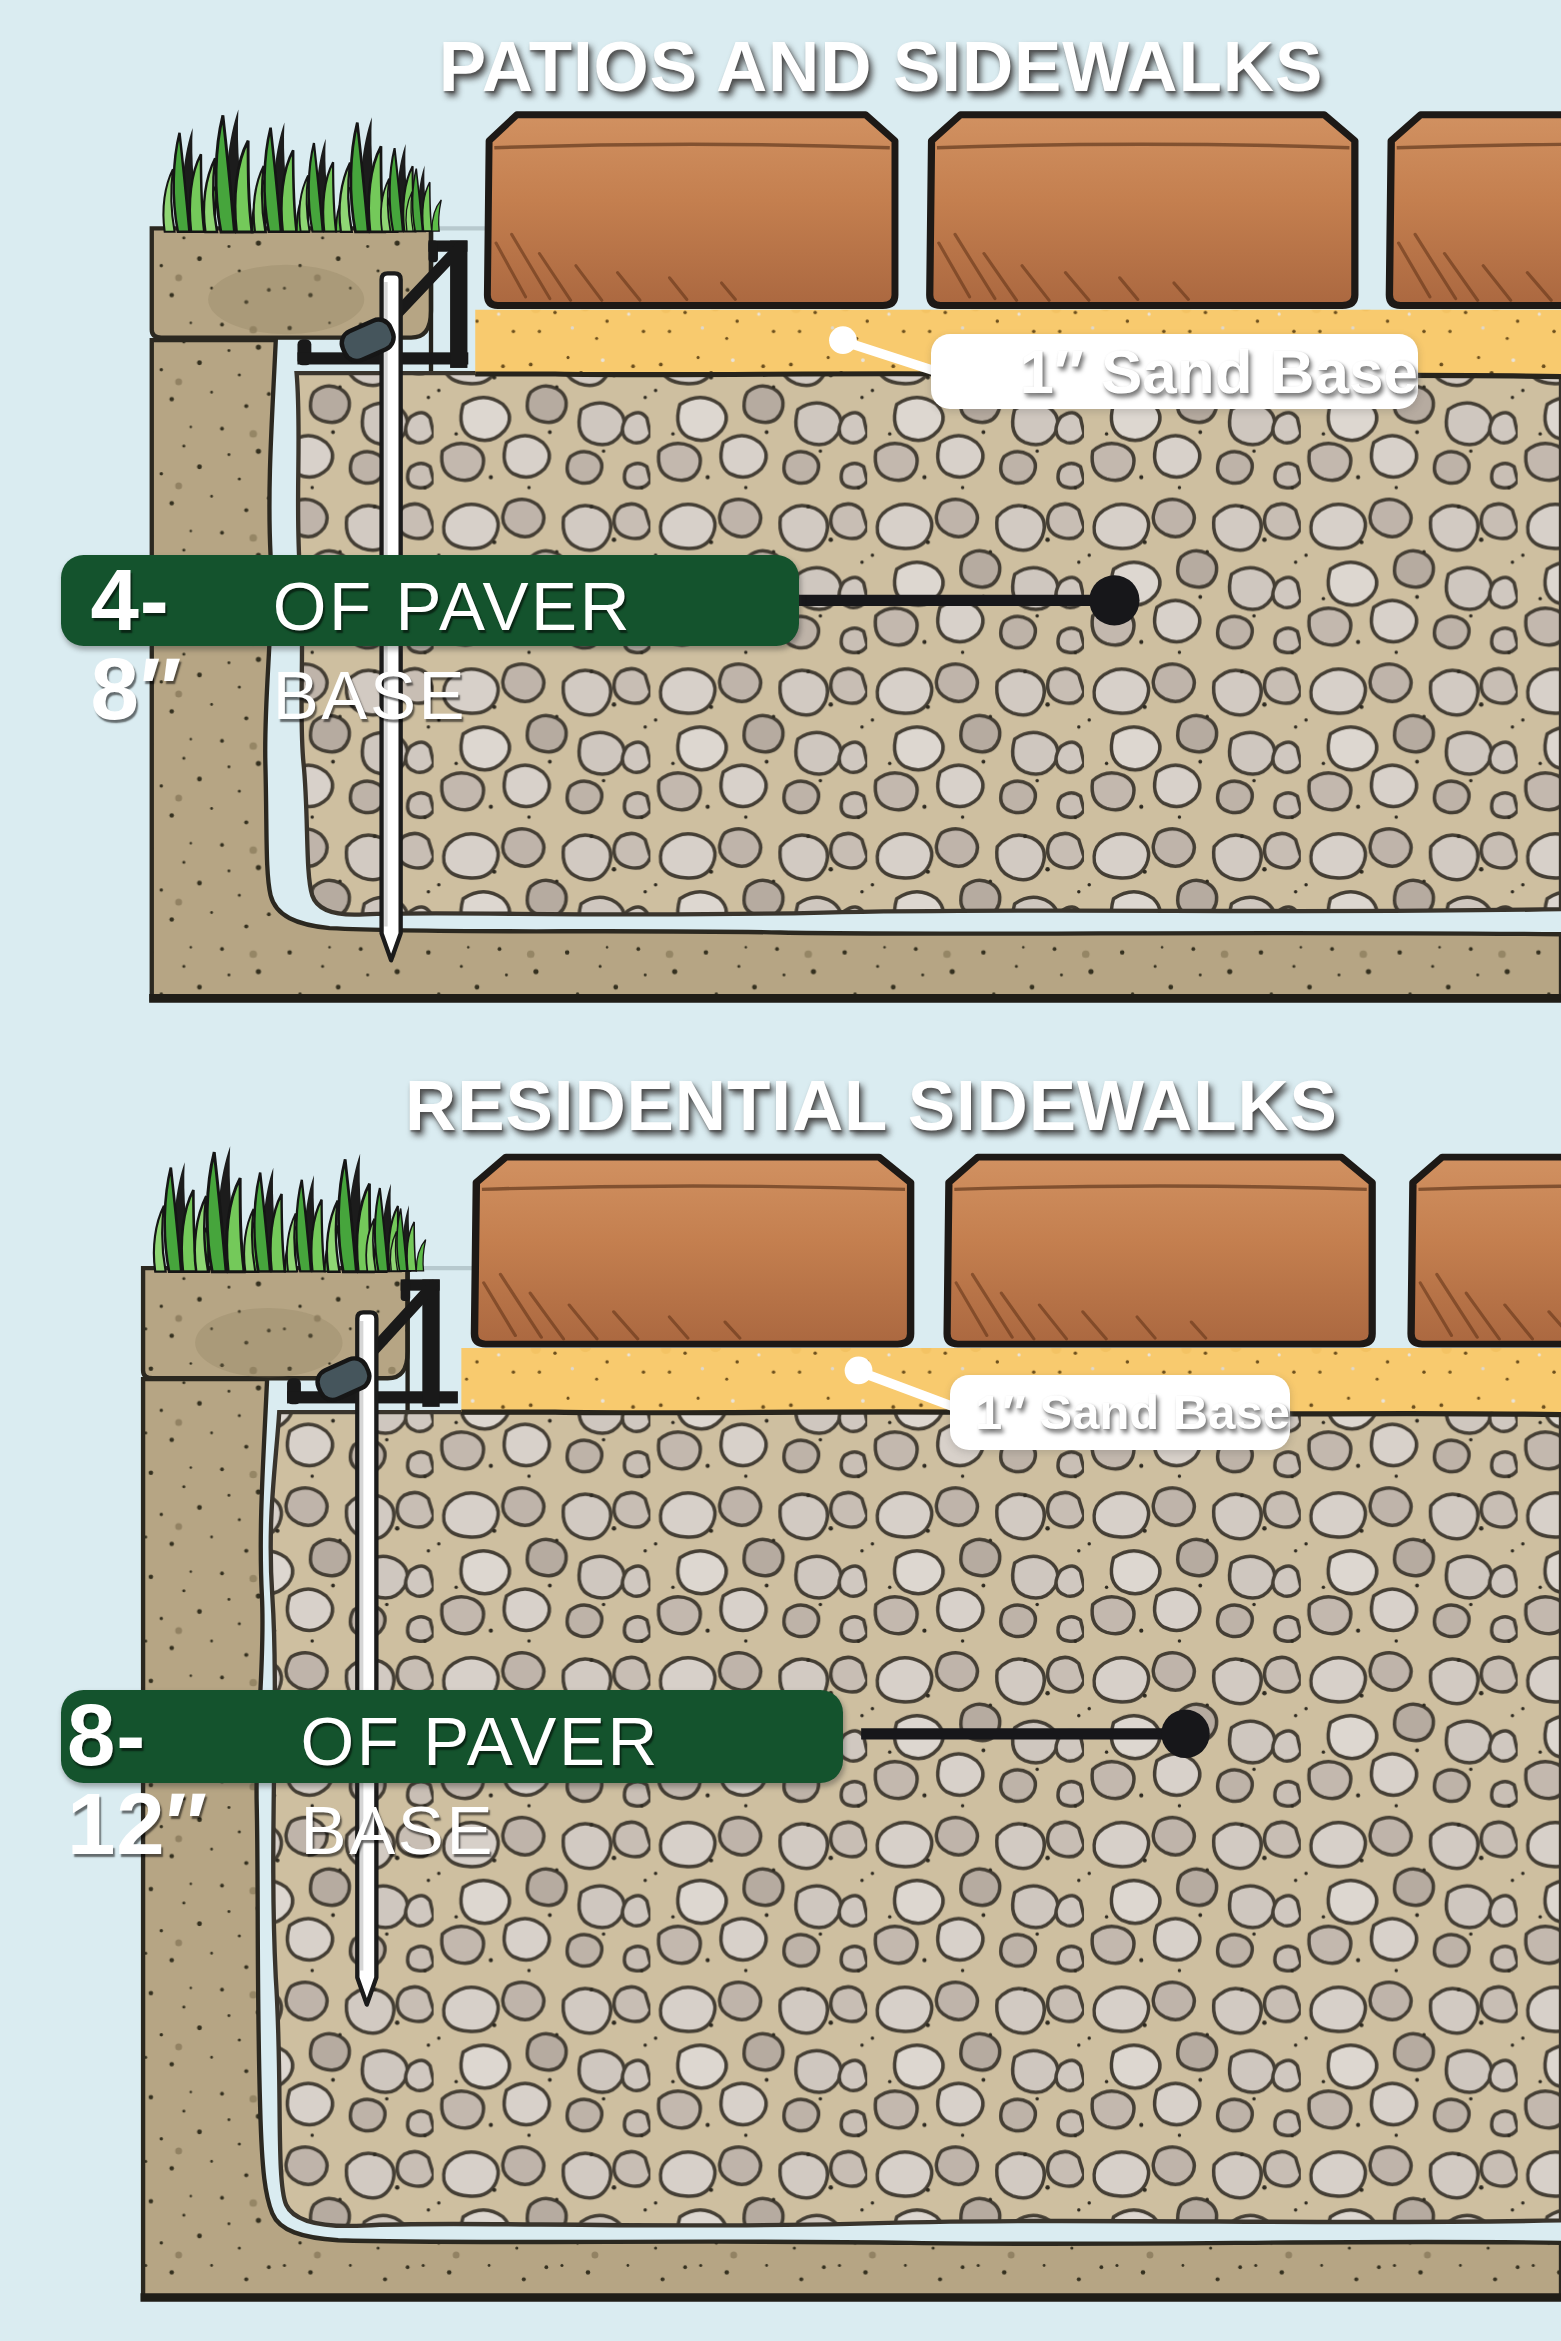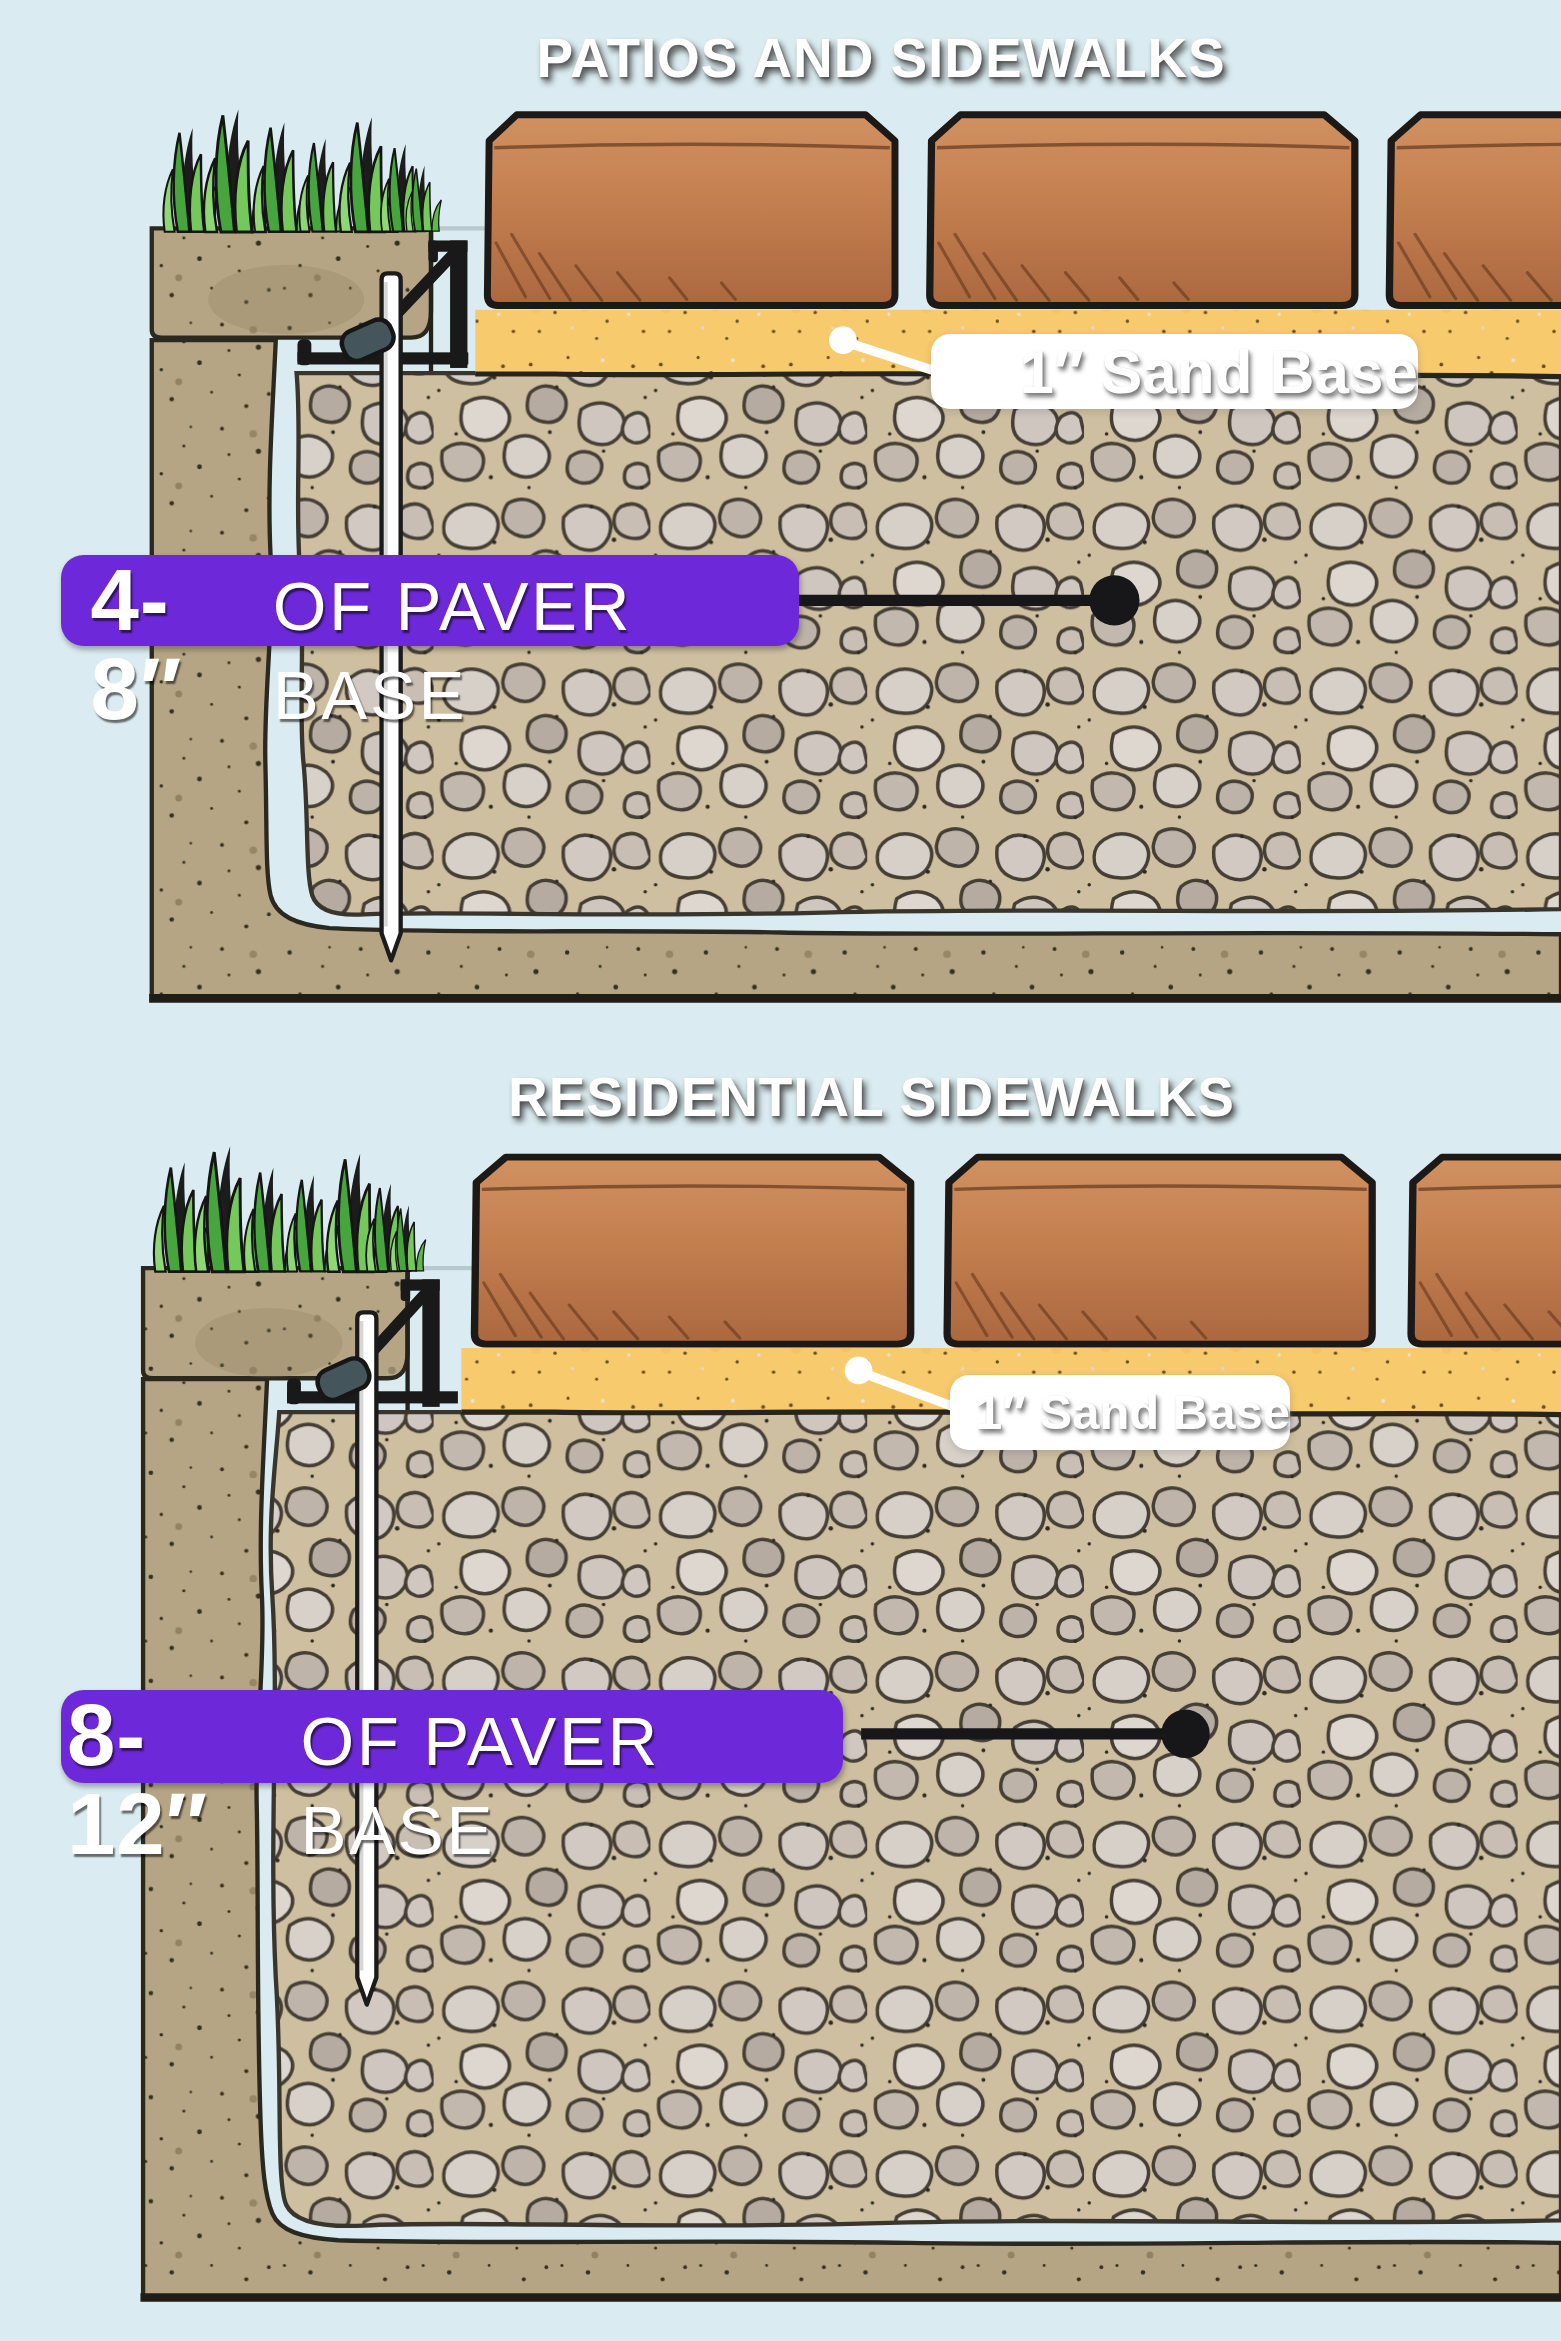--- a/index.html
+++ b/index.html
@@ -9,32 +9,32 @@
     font-family:"Liberation Sans", sans-serif;
     overflow:hidden;
   }
   #canvas{position:relative;width:1561px;height:2342px;}
   #scene{position:absolute;left:0;top:0;z-index:1;}
 
   .title{
     position:absolute;z-index:3;
     color:#ffffff;
     font-weight:bold;
-    font-size:55px;
+    font-size:71px;
     letter-spacing:0.9px;
     text-align:center;
     text-shadow:3.5px 5.2px 6px rgba(70,70,70,.95), 0.9px 1.7px 1.7px rgba(100,100,100,.7);
     white-space:nowrap;
   }
   #title-1{left:200px;top:26px;width:1362px;}
   #title-2{left:182px;top:1065px;width:1379px;}
 
   .base-label{
     position:absolute;z-index:3;
-    background:#6d28d9;
+    background:#14532d;
     border-radius:22.6px;
     color:#ffffff;
     display:flex;align-items:baseline;
     padding-left:29.5px;
     box-shadow:1.7px 3.5px 5.2px rgba(40,40,40,.35);
   }
   #base-label-1{left:61px;top:555px;width:708px;height:91px;}
   #base-label-2{left:61px;top:1690px;width:776px;height:93px;padding-left:6px;}
   .base-label .meas{
     font-size:87px;font-weight:bold;line-height:89px;letter-spacing:0.9px;

